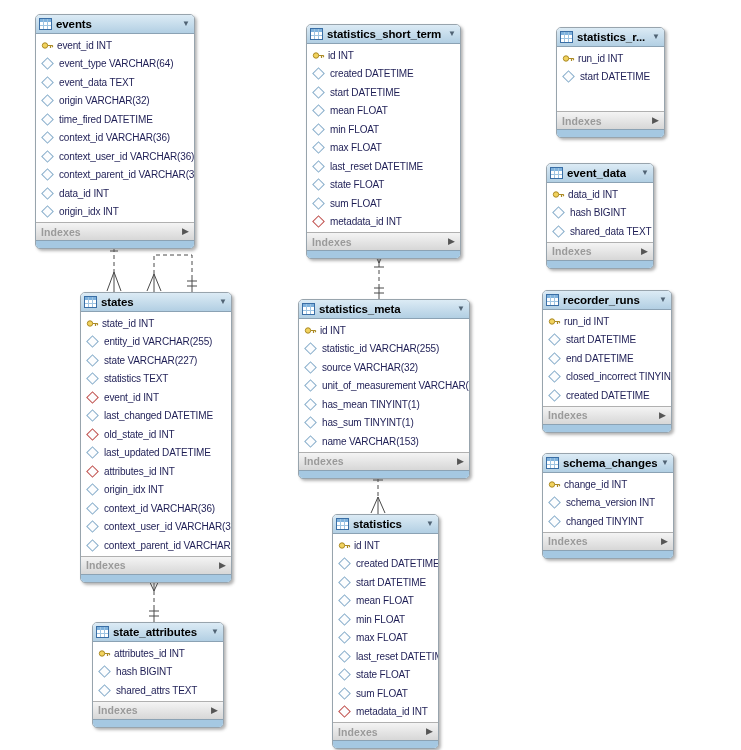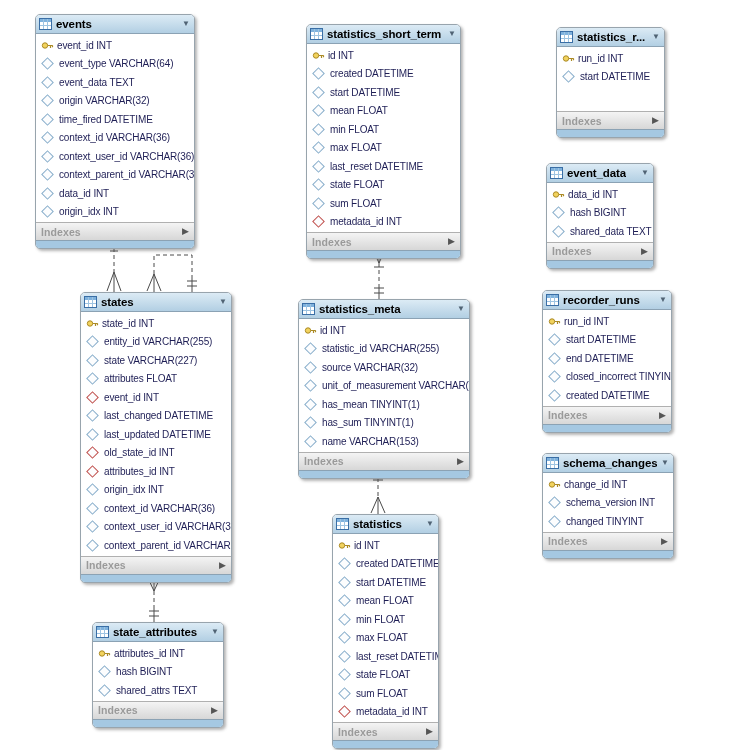--- a/index.html
+++ b/index.html
@@ -294,39 +294,39 @@
         <div class="trow">
           <span class="cicon col"></span>
           <span class="ctext">entity_id VARCHAR(255)</span>
         </div>
         <div class="trow">
           <span class="cicon col"></span>
           <span class="ctext">state VARCHAR(227)</span>
         </div>
         <div class="trow">
           <span class="cicon col"></span>
-          <span class="ctext">attributes FLOAT</span>
+          <span class="ctext">statistics TEXT</span>
         </div>
         <div class="trow">
           <span class="cicon fk"></span>
           <span class="ctext">event_id INT</span>
         </div>
         <div class="trow">
           <span class="cicon col"></span>
           <span class="ctext">last_changed DATETIME</span>
         </div>
         <div class="trow">
-          <span class="cicon col"></span>
-          <span class="ctext">last_updated DATETIME</span>
-        </div>
-        <div class="trow">
           <span class="cicon fk"></span>
           <span class="ctext">old_state_id INT</span>
         </div>
         <div class="trow">
+          <span class="cicon col"></span>
+          <span class="ctext">last_updated DATETIME</span>
+        </div>
+        <div class="trow">
           <span class="cicon fk"></span>
           <span class="ctext">attributes_id INT</span>
         </div>
         <div class="trow">
           <span class="cicon col"></span>
           <span class="ctext">origin_idx INT</span>
         </div>
         <div class="trow">
           <span class="cicon col"></span>
           <span class="ctext">context_id VARCHAR(36)</span>

